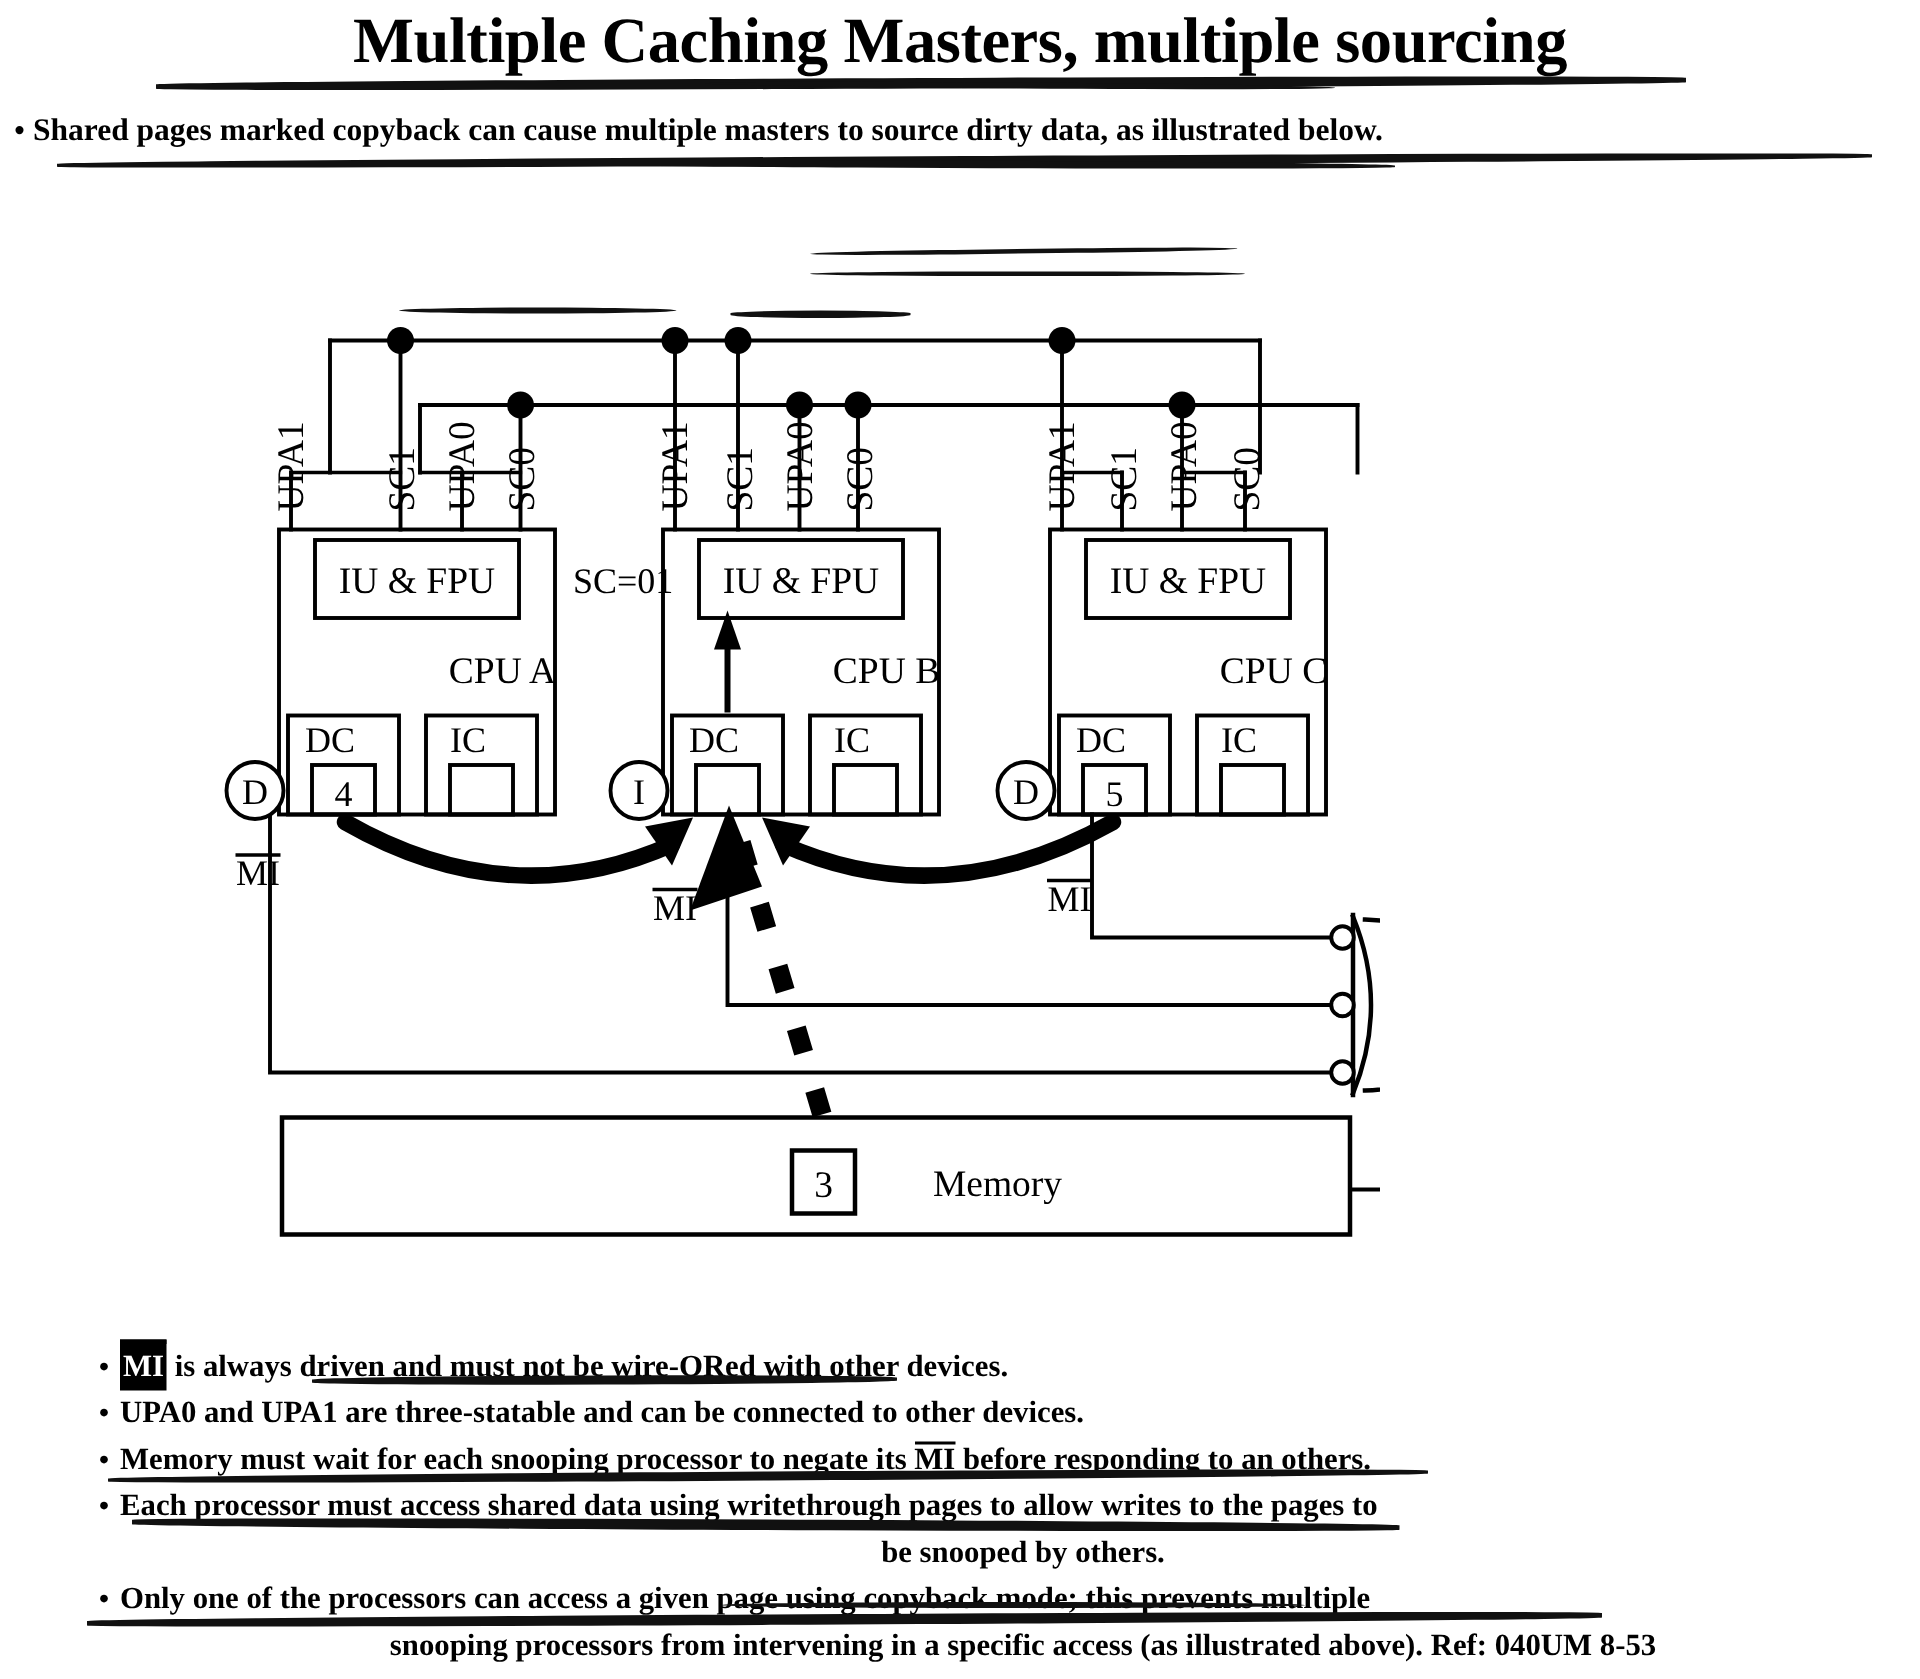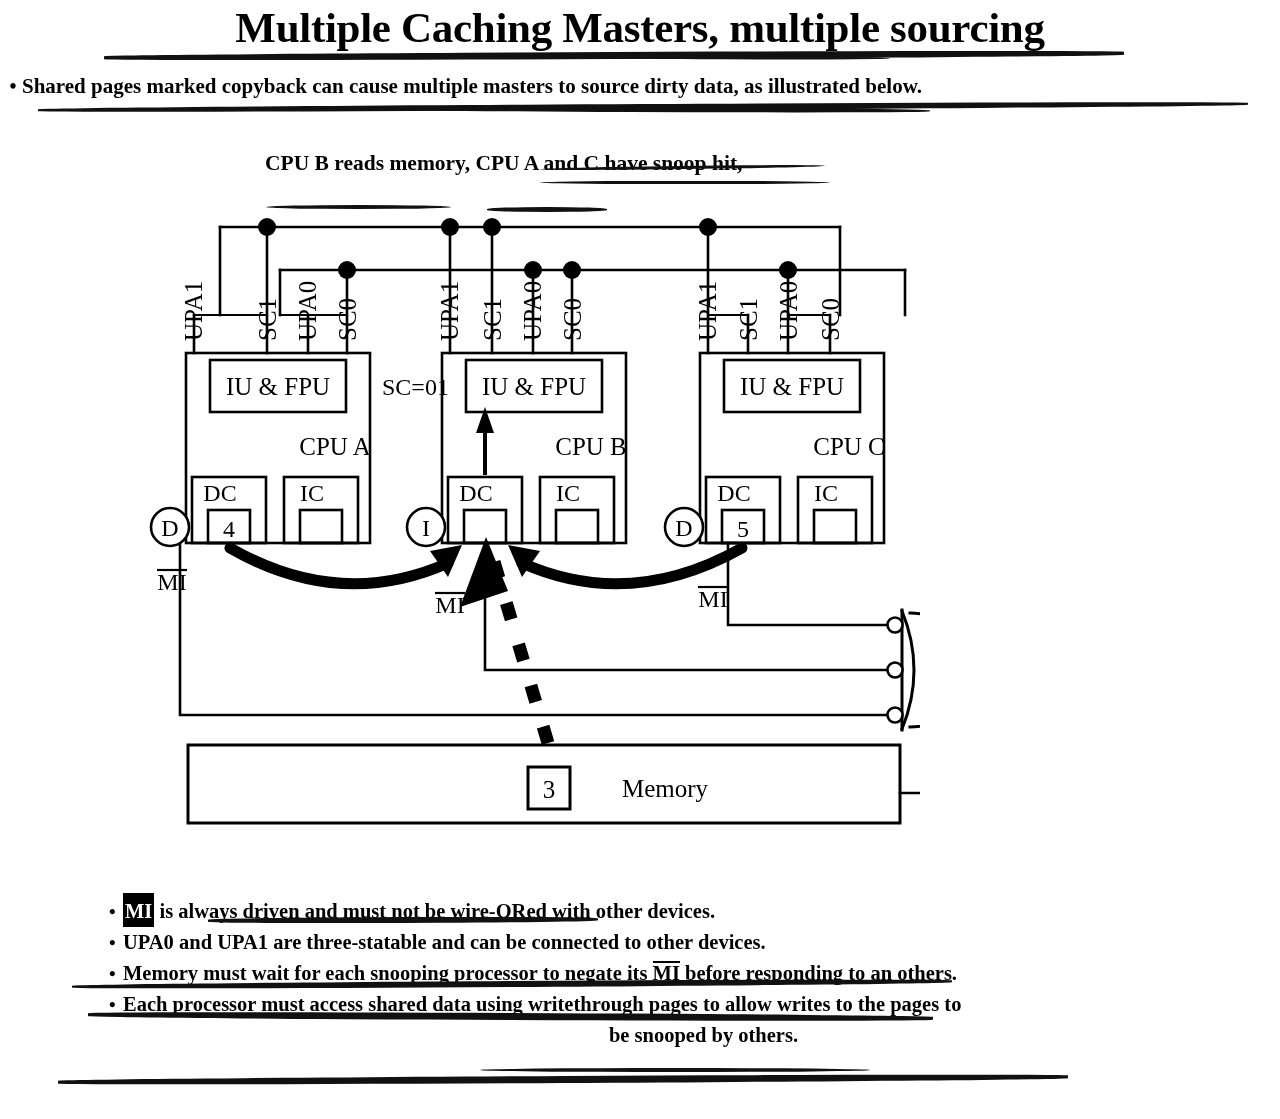--- a/index.html
+++ b/index.html
@@ -80,21 +80,20 @@
     top: 893px;
     left: 66px;
     width: 1210px;
     font-size: 20.5px;
     line-height: 31px;
     font-weight: bold;
   }
   #notes .note {
     position: relative;
     white-space: nowrap;
-    margin-left: 43px;
   }
   #notes .note .dot {
     display: inline-block;
     width: 14px;
     text-align: left;
     font-size: 19px;
   }
   #notes .cont {
     padding-left: 22px;
     white-space: nowrap;
@@ -121,21 +120,20 @@
 <div class="stroke" style="left:104px; top:52px; width:1020px; height:7px; transform:rotate(-0.25deg);"></div>
 <div class="stroke" style="left:470px; top:55px; width:420px; height:4px; transform:rotate(0.4deg);"></div>
 
 <div id="lead-bullet">
   <span class="dot">•</span><span>Shared pages marked copyback can cause multiple masters to source dirty data, as illustrated below.</span>
 </div>
 <div class="stroke" style="left:38px; top:104px; width:1210px; height:6px; transform:rotate(-0.3deg);"></div>
 <div class="stroke" style="left:330px; top:107px; width:600px; height:5px; transform:rotate(0.25deg);"></div>
 
 <div id="diagram-caption">
-  <div>CPU B reads memory, CPU A and C have snoop hit,</div>
 </div>
 <div class="stroke" style="left:540px; top:166px; width:285px; height:3px; transform:rotate(-0.7deg);"></div>
 <div class="stroke" style="left:540px; top:181px; width:290px; height:3px;"></div>
 <div class="stroke" style="left:266px; top:205px; width:185px; height:4px;"></div>
 <div class="stroke" style="left:487px; top:207px; width:120px; height:5px;"></div>
 
 <div id="diagram">
 <svg width="790" height="640" viewBox="0 0 790 640" xmlns="http://www.w3.org/2000/svg">
   <g fill="none" stroke="#000" stroke-width="2.6" stroke-linecap="square">
 
@@ -302,19 +300,23 @@
 
   <div class="note">
     <span class="dot">•</span><span>Memory must wait for each snooping processor to negate its </span><span class="ovl">MI</span><span> before responding to an others.</span>
   </div>
 
   <div class="note">
     <span class="dot">•</span><span>Each processor must access shared data using writethrough pages to allow writes to the pages to</span>
     <div class="cont">be snooped by others.</div>
   </div>
 
+  <div class="note">
+    <span class="dot">•</span><span>Only one of the processors can access a given page using copyback mode; this prevents multiple</span>
+    <div class="cont">snooping processors from intervening in a specific access (as illustrated above). Ref: 040UM 8-53</div>
+  </div>
 </div>
 
 <div class="stroke" style="left:208px; top:917px; width:390px; height:6px; transform:rotate(-0.2deg);"></div>
 <div class="stroke" style="left:72px; top:981px; width:880px; height:6px; transform:rotate(-0.35deg);"></div>
 <div class="stroke" style="left:88px; top:1013px; width:845px; height:7px; transform:rotate(0.25deg);"></div>
 <div class="stroke" style="left:58px; top:1076px; width:1010px; height:7px; transform:rotate(-0.3deg);"></div>
 <div class="stroke" style="left:480px; top:1068px; width:390px; height:4px;"></div>
 
 </body></html>

